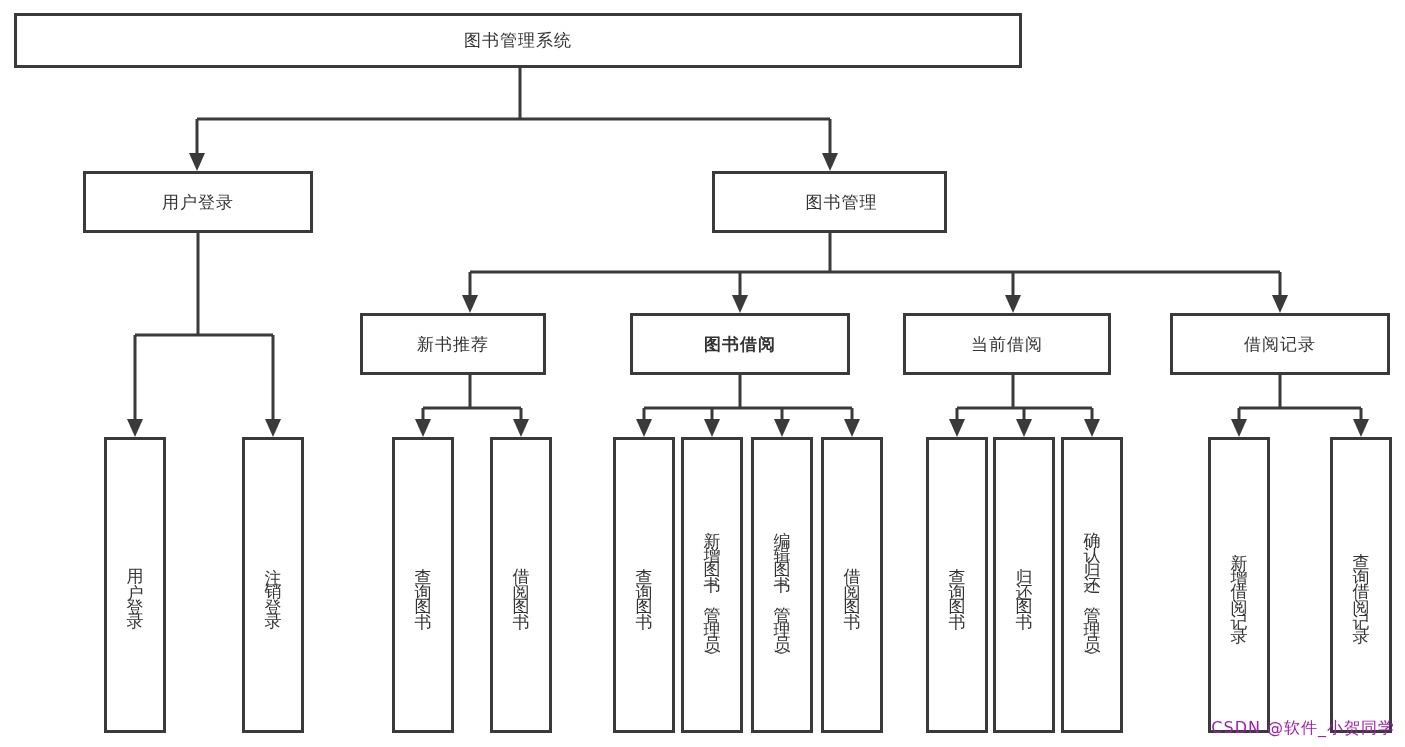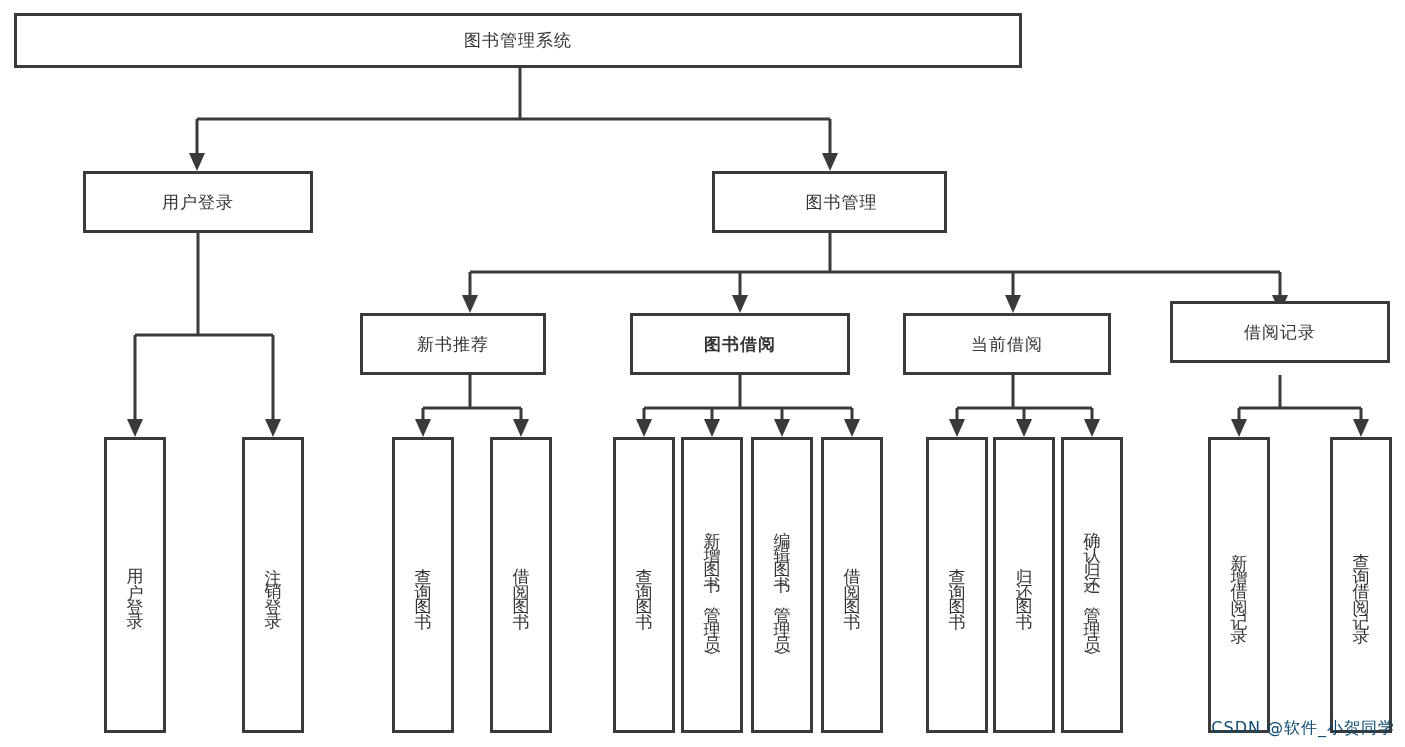--- a/index.html
+++ b/index.html
@@ -14,21 +14,21 @@
     border:3px solid #3a3a3a; display:flex; align-items:center; justify-content:center;
     z-index:2;
   }
   .node .lbl { font-size:17px; letter-spacing:1px; white-space:nowrap; }
   .leaf .lbl {
     writing-mode:vertical-rl; text-orientation:mixed;
     font-size:17px; letter-spacing:15px; line-height:1; white-space:nowrap;
   }
   .watermark {
     position:absolute; right:10px; bottom:8px; z-index:3;
-    font-size:16px; color:#0c4a6e; letter-spacing:1px; white-space:nowrap;
+    font-size:16px; color:#a21caf; letter-spacing:1px; white-space:nowrap;
   }
 </style>
 </head>
 <body>
 
 <div class="canvas">
 
   <svg class="wires" viewBox="0 0 1405 747">
     <g stroke="#3a3a3a" stroke-width="3" fill="none">
 
@@ -82,21 +82,21 @@
 
   <div class="node" style="left:360px; top:313px; width:186px; height:62px;">
     <span class="lbl">新书推荐</span>
   </div>
   <div class="node" style="left:630px; top:313px; width:220px; height:62px;font-weight:bold;">
     <span class="lbl">图书借阅</span>
   </div>
   <div class="node" style="left:903px; top:313px; width:208px; height:62px;">
     <span class="lbl">当前借阅</span>
   </div>
-  <div class="node" style="left:1170px; top:301px; width:220px; height:62px;">
+  <div class="node" style="left:1170px; top:313px; width:220px; height:62px;">
     <span class="lbl">借阅记录</span>
   </div>
 
   <div class="node leaf" style="left:104px; top:437px; width:62px; height:296px;">
     <span class="lbl">用户登录</span>
   </div>
   <div class="node leaf" style="left:242px; top:437px; width:62px; height:296px;">
     <span class="lbl">注销登录</span>
   </div>
   <div class="node leaf" style="left:392px; top:437px; width:62px; height:296px;">

